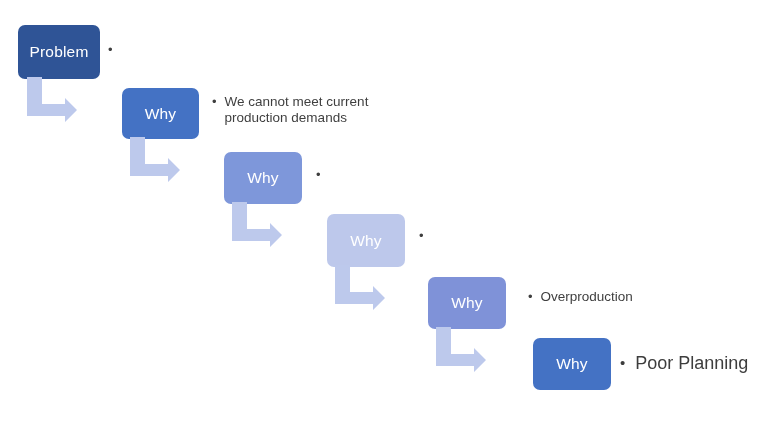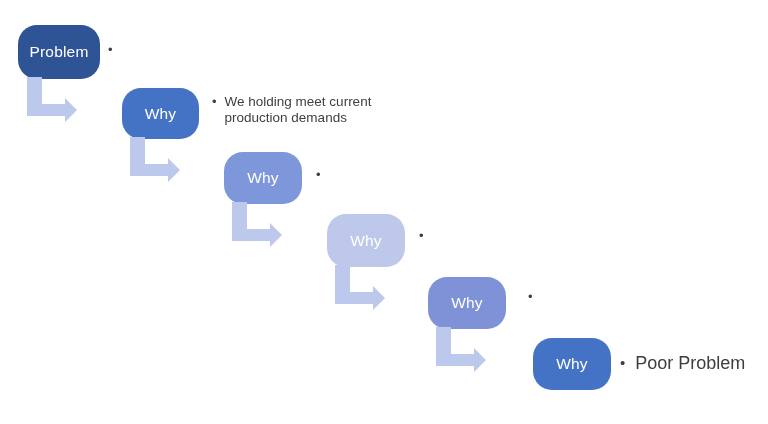--- a/index.html
+++ b/index.html
@@ -5,21 +5,21 @@
   html,body{margin:0;padding:0;background:#ffffff;}
   .canvas{
     position:relative;
     width:768px;height:424px;
     background:#ffffff;
     font-family:"Liberation Sans", sans-serif;
     overflow:hidden;
   }
   .box{
     position:absolute;
-    border-radius:19px;
+    border-radius:7px;
     display:flex;align-items:center;justify-content:center;
     color:#ffffff;
     font-size:15.5px;
     letter-spacing:.2px;
   }
   .s0{left:18px;top:25px;width:82px;height:54px;}
   .s1{left:122px;top:88px;width:77px;height:51px;}
   .s2{left:224px;top:152px;width:78px;height:52px;}
   .s3{left:327px;top:214px;width:78px;height:53px;}
   .s4{left:428px;top:277px;width:78px;height:52px;}
@@ -85,29 +85,30 @@
   </svg>
   <svg class="arrow a4" viewBox="0 0 50 46">
     <path d="M0,0 H15 V27 H38 V21 L50,33 L38,45 V39 H0 Z" fill="#bdc9ec"></path>
   </svg>
 
   <div class="note n0">
     <span class="bullet">•</span>
   </div>
   <div class="note n1">
     <span class="bullet">•</span>
-    <span>We holding meet current production demands</span>
+    <span>We cannot meet current production demands</span>
   </div>
   <div class="note n2">
     <span class="bullet">•</span>
   </div>
   <div class="note n3">
     <span class="bullet">•</span>
   </div>
   <div class="note n4">
     <span class="bullet">•</span>
+    <span>Overproduction</span>
   </div>
   <div class="note n5">
     <span class="bullet">•</span>
-    <span>Poor Problem</span>
+    <span>Poor Planning</span>
   </div>
 
 </div>
 
 </body></html>

